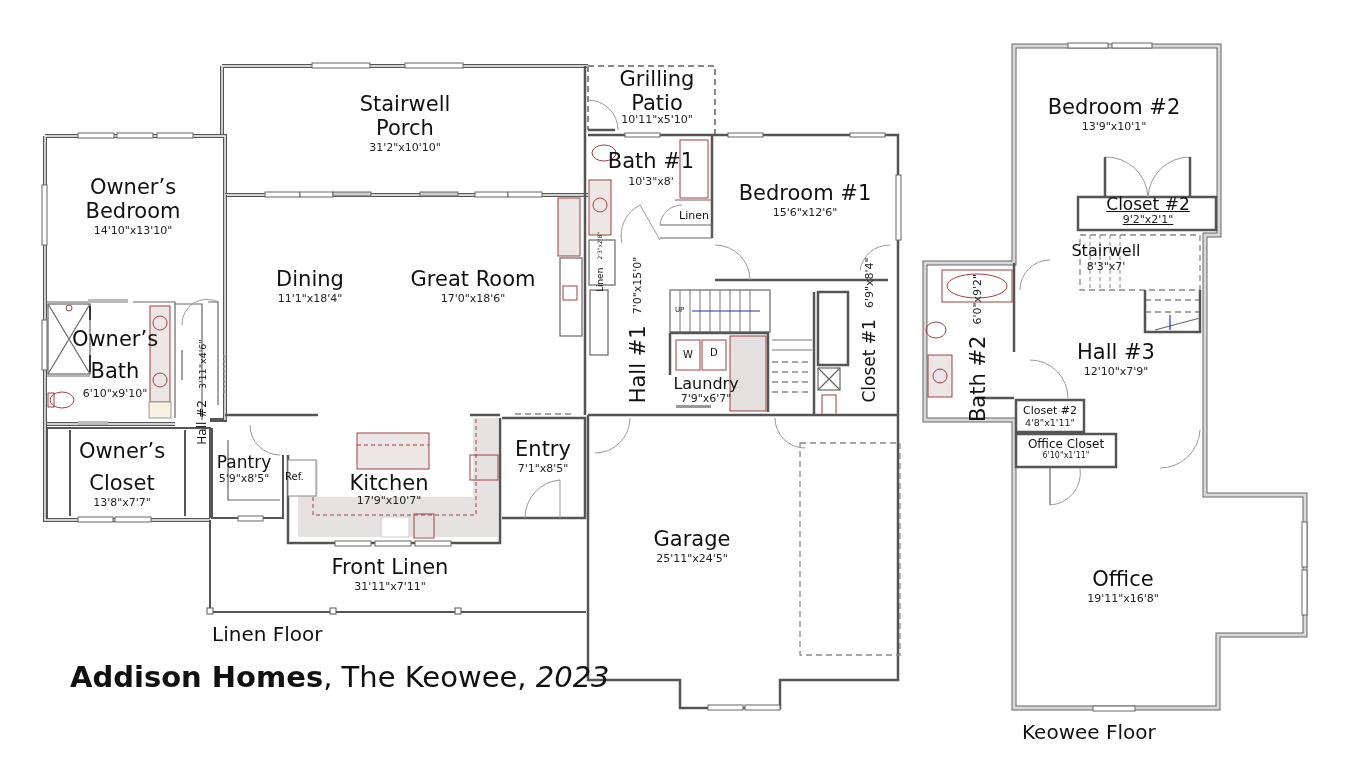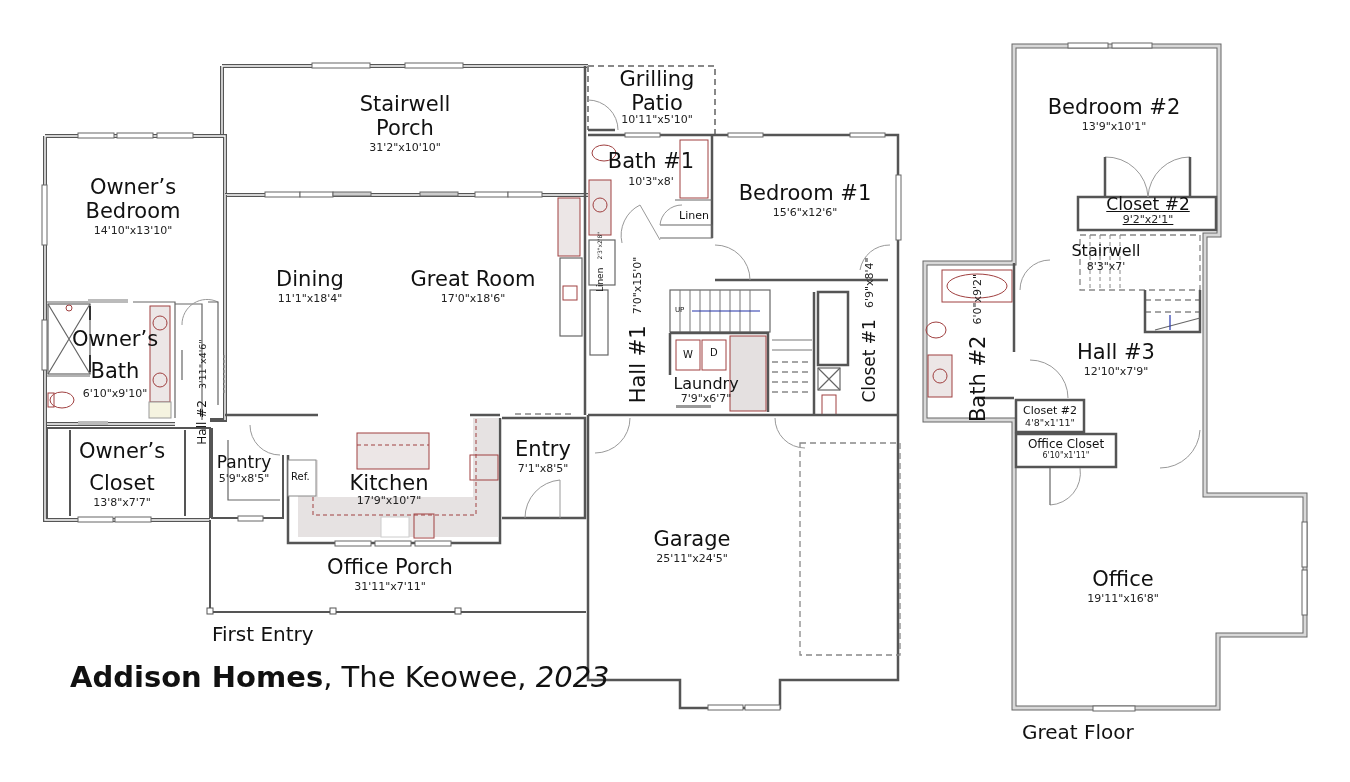--- a/index.html
+++ b/index.html
@@ -304,21 +304,21 @@
   <span class="name">Kitchen</span>
   <span class="dim" style="margin-top:1px">17'9"x10'7"</span>
 </div>
 
 <div class="lbl" style="left:543px; top:438px;">
   <span class="name">Entry</span>
   <span class="dim">7'1"x8'5"</span>
 </div>
 
 <div class="lbl" style="left:390px; top:556px;">
-  <span class="name">Office Porch</span>
+  <span class="name">Front Linen</span>
   <span class="dim">31'11"x7'11"</span>
 </div>
 
 <div class="lbl" style="left:651px; top:150px;">
   <span class="name">Bath #1</span>
   <span class="dim" style="margin-top:4px">10'3"x8'</span>
 </div>
 
 <div class="lbl xs" style="left:694px; top:210px;">
   <span class="name">Linen</span>
@@ -347,21 +347,21 @@
 <div class="lbl rot" style="left:870px; top:330px;">
   <span class="name" style="font-size:17px">Closet #1</span>
   <span class="dim">6'9"x8'4"</span>
 </div>
 
 <div class="lbl" style="left:692px; top:528px;">
   <span class="name">Garage</span>
   <span class="dim">25'11"x24'5"</span>
 </div>
 
-<div class="tiny-txt" style="left:291px; top:471px;">Ref.</div>
+<div class="tiny-txt" style="left:285px; top:471px;">Ref.</div>
 <div class="tiny-txt" style="left:683px; top:349px;">W</div>
 <div class="tiny-txt" style="left:710px; top:347px;">D</div>
 <div class="tiny-txt" style="left:675px; top:306px; font-size:7px;">UP</div>
 
 <div class="lbl" style="left:1114px; top:96px;">
   <span class="name">Bedroom #2</span>
   <span class="dim">13'9"x10'1"</span>
 </div>
 
 <div class="lbl small" style="left:1148px; top:196px;text-decoration:underline;">
@@ -392,18 +392,18 @@
 <div class="lbl tiny" style="left:1066px; top:438px;">
   <span class="name" style="font-size:12px">Office Closet</span>
   <span class="dim" style="font-size:8px">6'10"x1'11"</span>
 </div>
 
 <div class="lbl" style="left:1123px; top:568px;">
   <span class="name">Office</span>
   <span class="dim">19'11"x16'8"</span>
 </div>
 
-<div class="fl" style="left:212px; top:622px;">First Entry</div>
-<div class="fl" style="left:1022px; top:720px;">Great Floor</div>
+<div class="fl" style="left:212px; top:622px;">Linen Floor</div>
+<div class="fl" style="left:1022px; top:720px;">Keowee Floor</div>
 
 <div class="brand" style="left:70px; top:654px;">
   <b>Addison Homes</b><span>,</span><span style="white-space:pre"> The Keowee, </span><i>2023</i>
 </div>
 
 </body></html>

